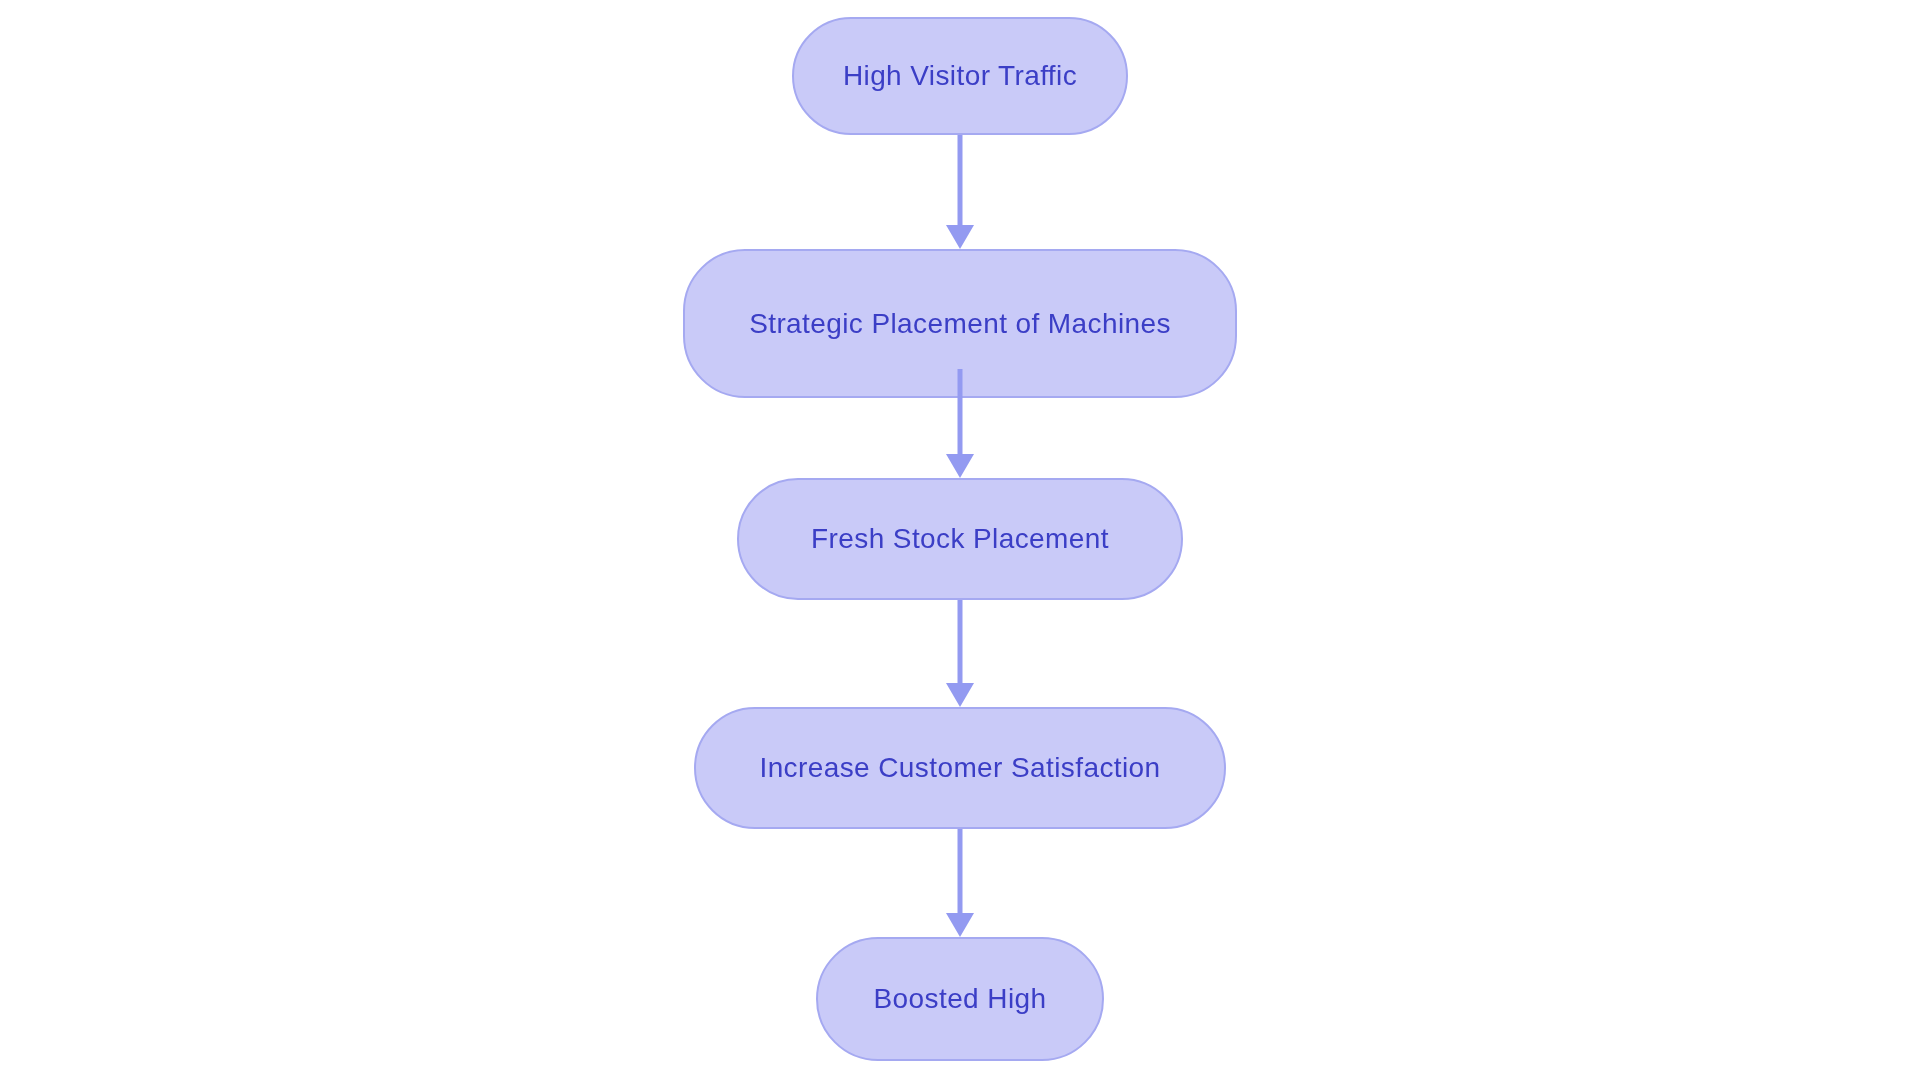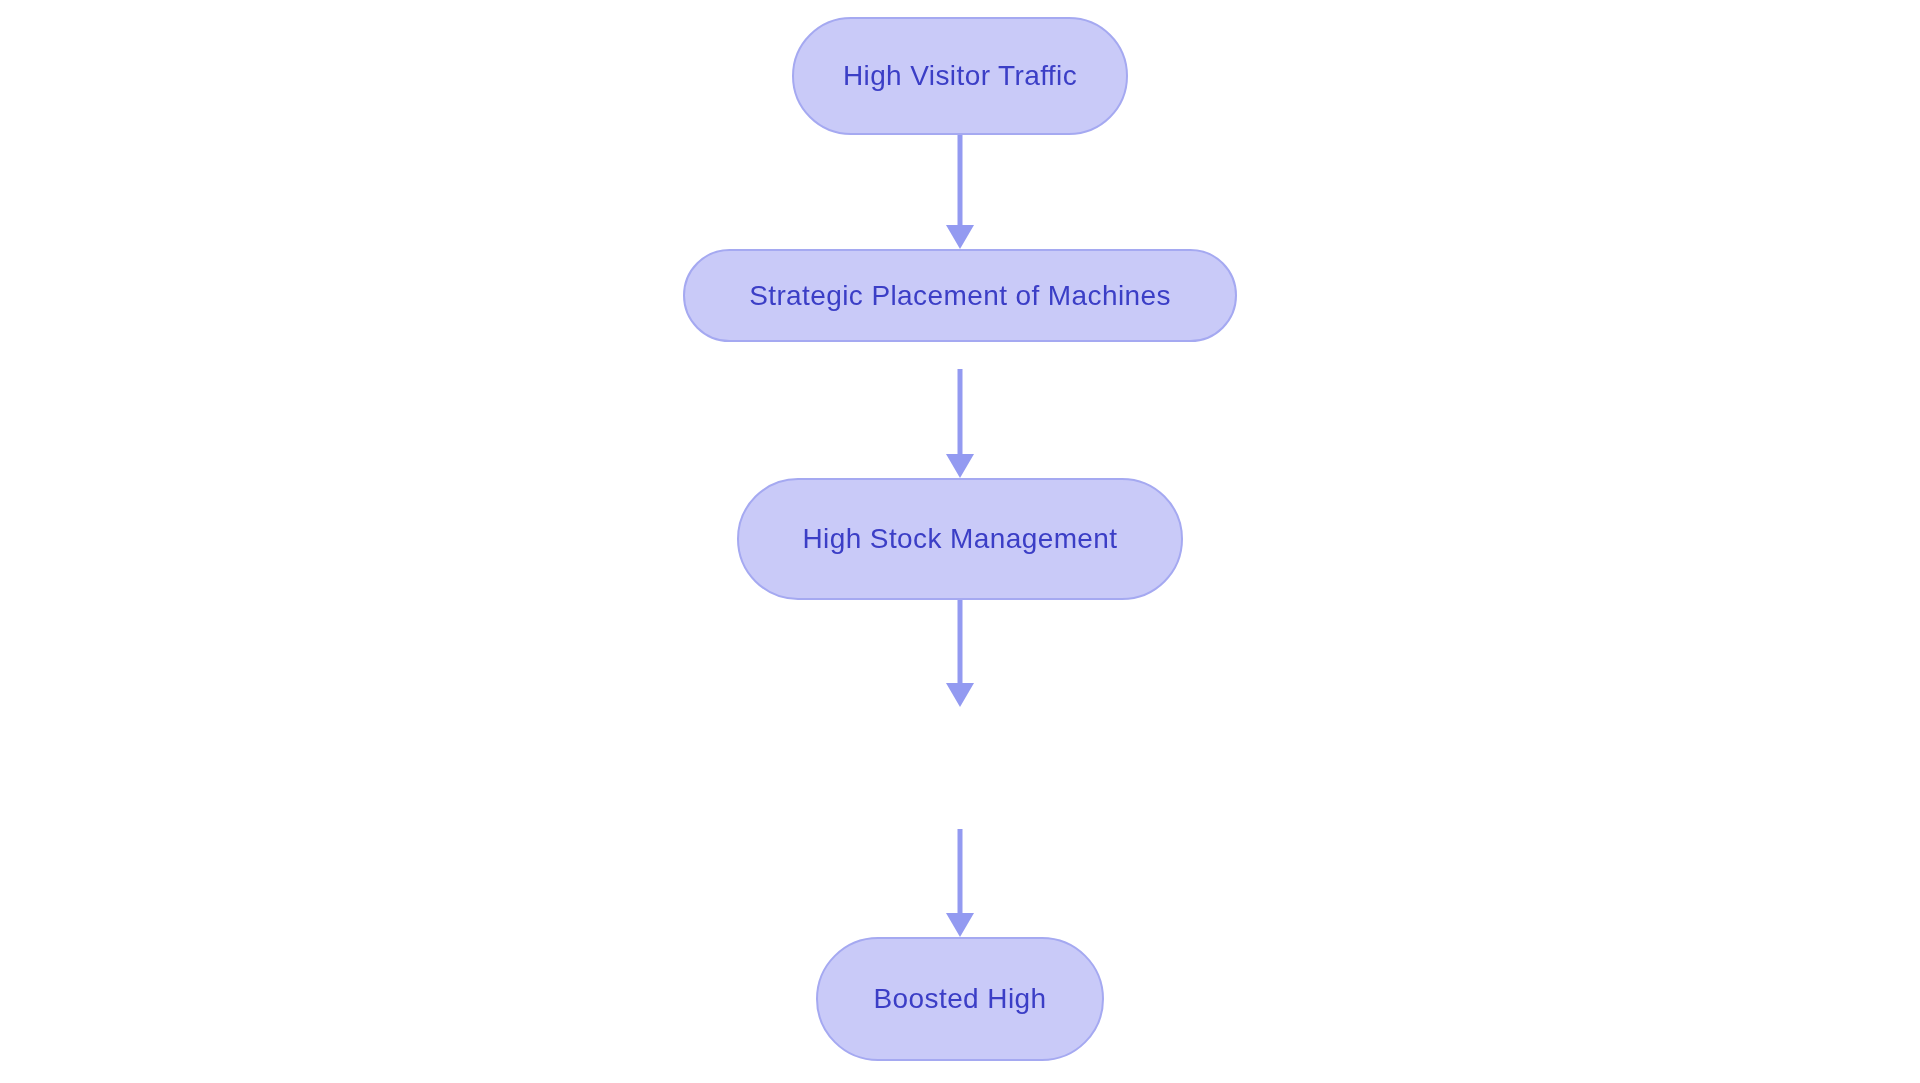--- a/index.html
+++ b/index.html
@@ -26,21 +26,21 @@
     box-sizing:border-box;
   }
   .node-label{
     color:var(--node-text);
     font-size:28px;
     letter-spacing:0.4px;
     white-space:nowrap;
     text-align:center;
   }
   .node-1{left:792px;top:17px;width:336px;height:118px;}
-  .node-2{left:683px;top:249px;width:554px;height:93px;}
+  .node-2{left:683px;top:249px;width:554px;height:149px;}
   .node-3{left:737px;top:478px;width:446px;height:122px;}
   .node-4{left:694px;top:707px;width:532px;height:122px;}
   .node-5{left:816px;top:937px;width:288px;height:124px;}
 
   .arrow{position:absolute;width:28px;}
   .arrow-1{left:946px;top:135px;height:114px;}
   .arrow-2{left:946px;top:369px;height:109px;}
   .arrow-3{left:946px;top:600px;height:107px;}
   .arrow-4{left:946px;top:829px;height:108px;}
   .arrow-shaft{
@@ -74,28 +74,31 @@
   <div class="node node-2">
     <span class="node-label">Strategic Placement of Machines</span>
   </div>
 
   <div class="arrow arrow-2">
     <div class="arrow-shaft"></div>
     <div class="arrow-head"></div>
   </div>
 
   <div class="node node-3">
-    <span class="node-label">High Stock Management</span>
+    <span class="node-label">Fresh Stock Placement</span>
   </div>
 
   <div class="arrow arrow-3">
     <div class="arrow-shaft"></div>
     <div class="arrow-head"></div>
   </div>
 
+  <div class="node node-4">
+    <span class="node-label">Increase Customer Satisfaction</span>
+  </div>
 
   <div class="arrow arrow-4">
     <div class="arrow-shaft"></div>
     <div class="arrow-head"></div>
   </div>
 
   <div class="node node-5">
     <span class="node-label">Boosted High</span>
   </div>
 

